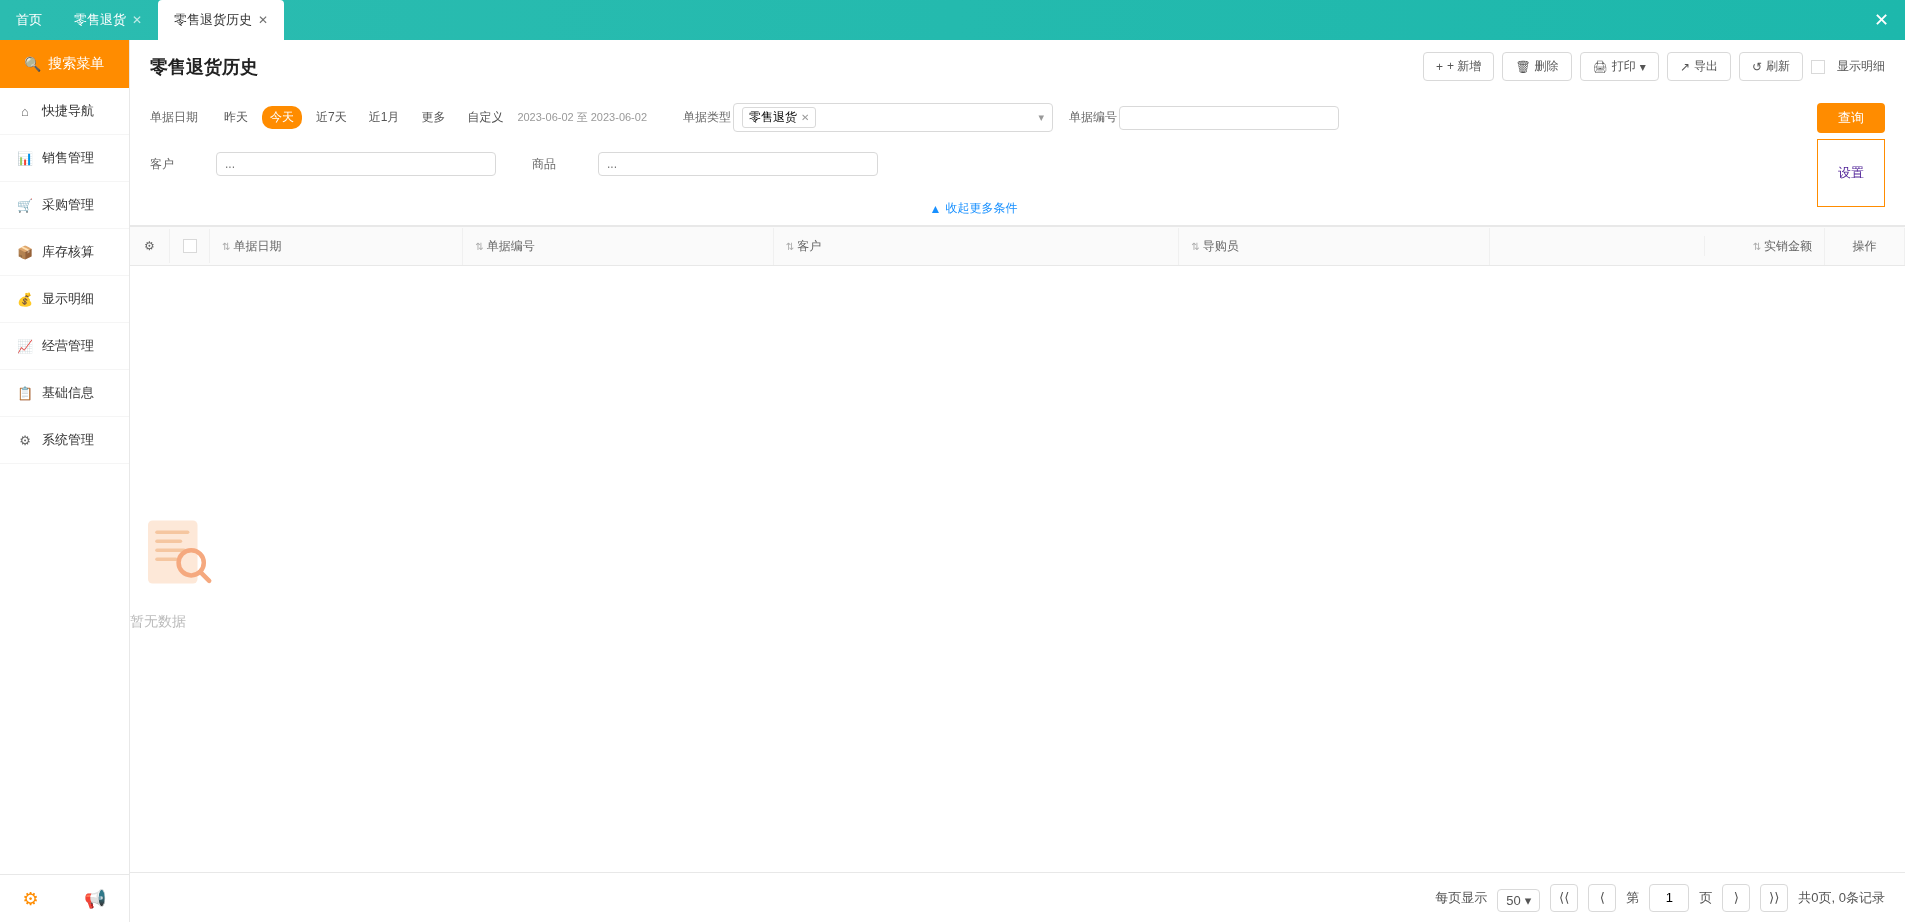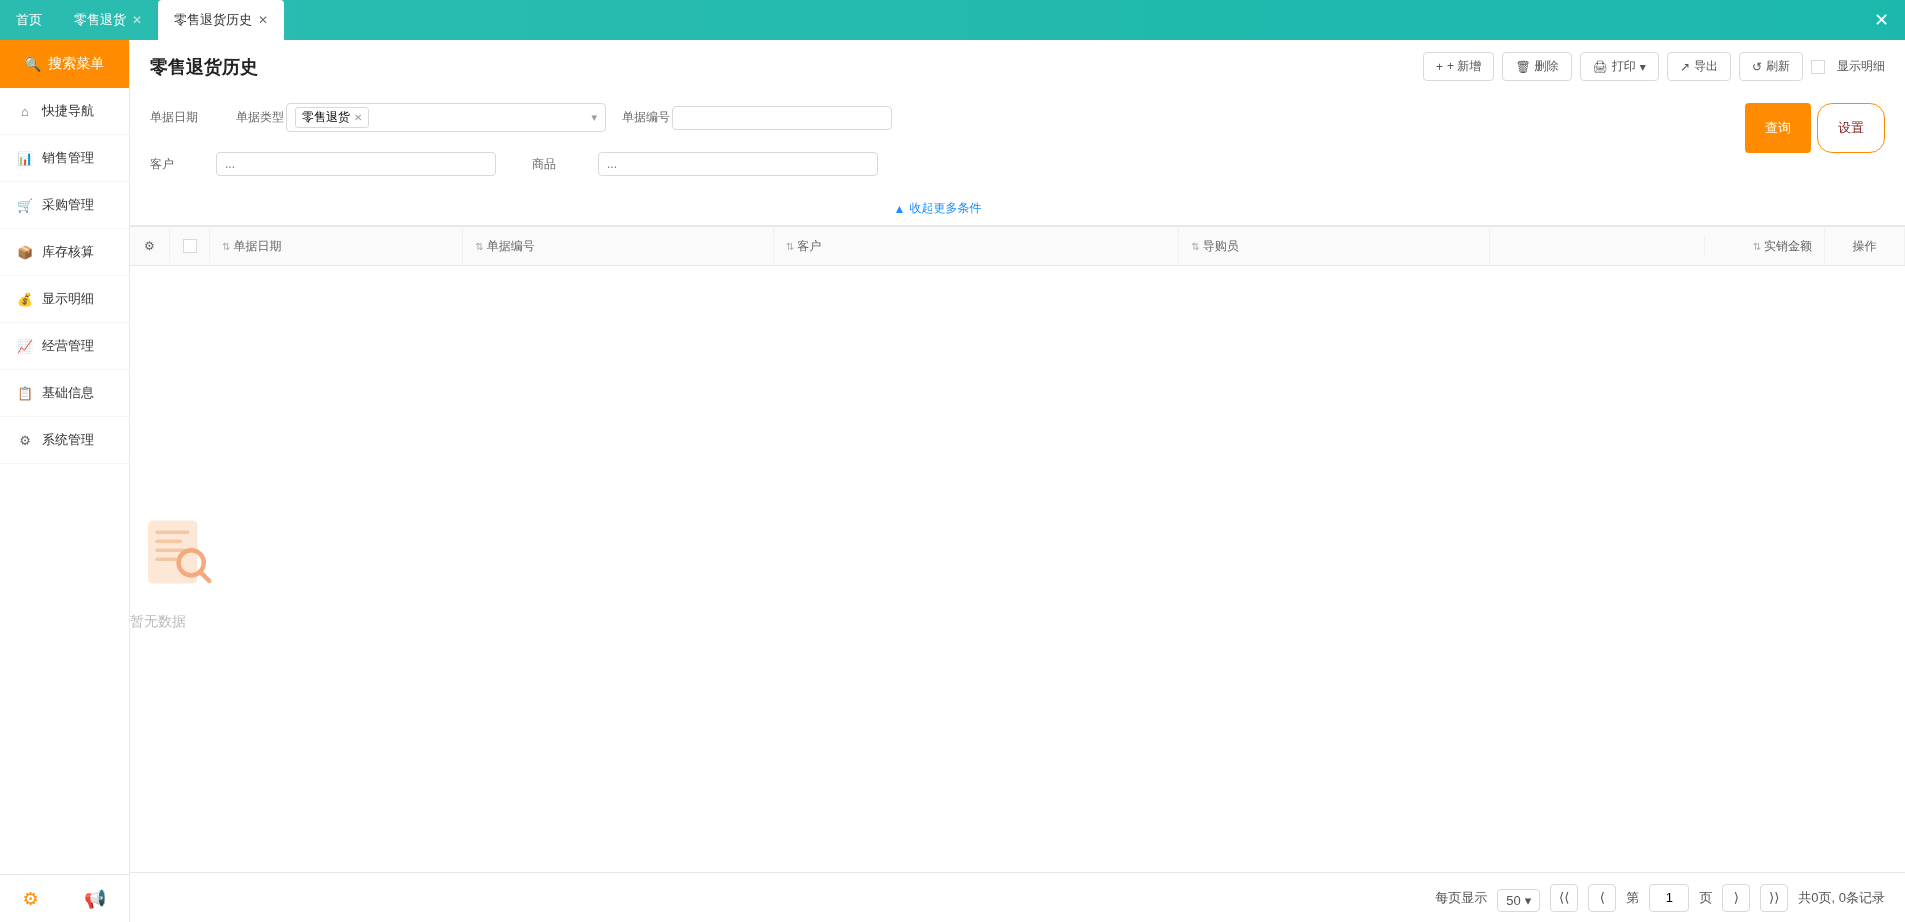--- a/index.html
+++ b/index.html
@@ -261,30 +261,30 @@
       background: #ff8c00;
       color: #fff;
       border: none;
       border-radius: 4px;
       padding: 6px 20px;
       cursor: pointer;
       font-size: 13px;
     }
     .action-btn-secondary {
       background: #fff;
-      color: #7f1d1d;
+      color: #4c1d95;
       border: 1px solid #ff8c00;
-      border-radius: 15px;
-      padding: 15px 20px;
+      border-radius: 0;
+      padding: 24px 20px;
       cursor: pointer;
       font-size: 13px;
     }
     .filter-actions {
       display: flex;
-      flex-direction: row;
+      flex-direction: column;
       gap: 6px;
       align-self: flex-start;
     }
 
     
     .table-section {
       flex: 1;
       background: #fff;
       margin: 0;
       overflow: auto;
@@ -479,20 +479,29 @@
         </div>
       </div>
 
       <div class="filter-section">
         <div style="display:flex; gap:20px; align-items:flex-start;">
 
           <div style="flex:1; display:flex; flex-direction:column; gap:10px;">
 
             <div class="filter-row">
               <span class="filter-label">单据日期</span>
+              <div class="date-filter">
+                <span class="date-btn">昨天</span>
+                <span class="date-btn active">今天</span>
+                <span class="date-btn">近7天</span>
+                <span class="date-btn">近1月</span>
+                <span class="date-btn">更多</span>
+                <span class="date-btn">自定义</span>
+                <span class="date-range">2023-06-02 至 2023-06-02</span>
+              </div>
 
               <div style="flex:1; display:flex; align-items:center; margin-left:20px;">
                 <span class="filter-label">单据类型</span>
                 <div class="tag-select">
                   <div class="tag-item">
                     <span>零售退货</span>
                     <span class="tag-close">✕</span>
                   </div>
                   <span class="select-arrow">▾</span>
                 </div>

